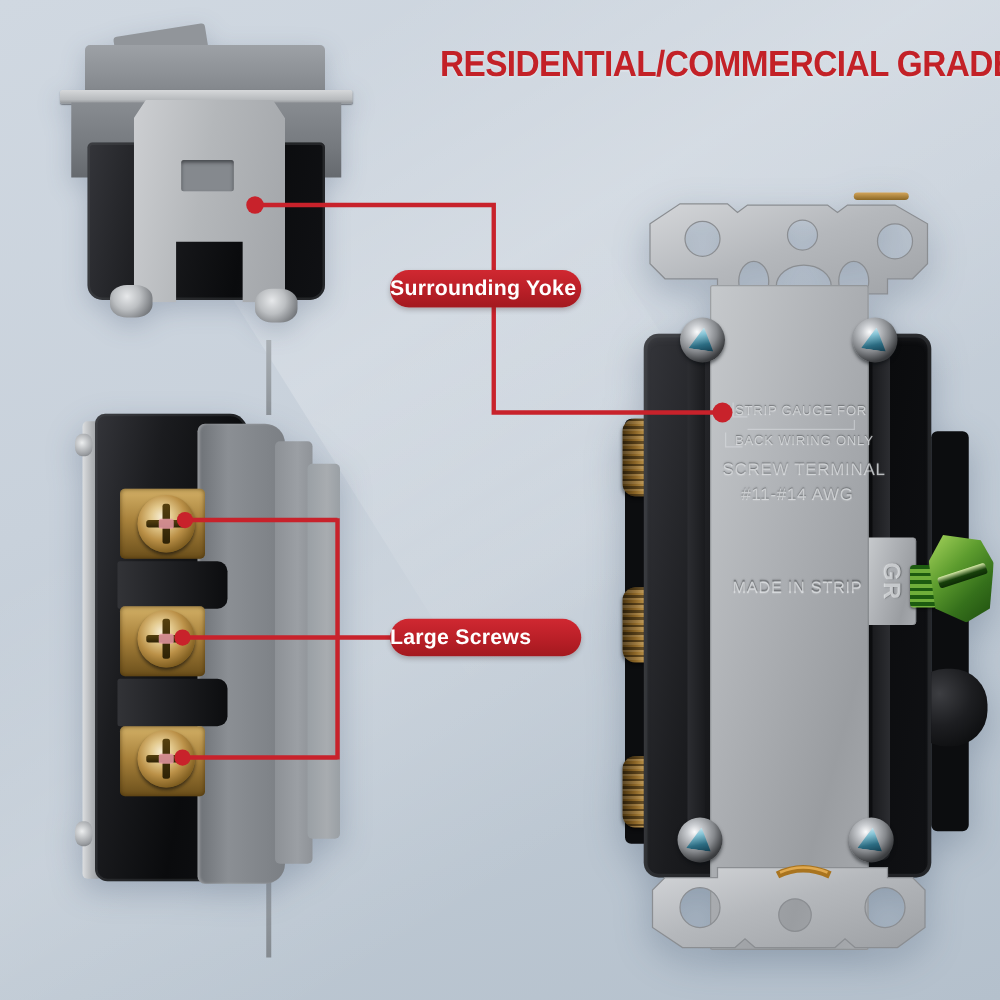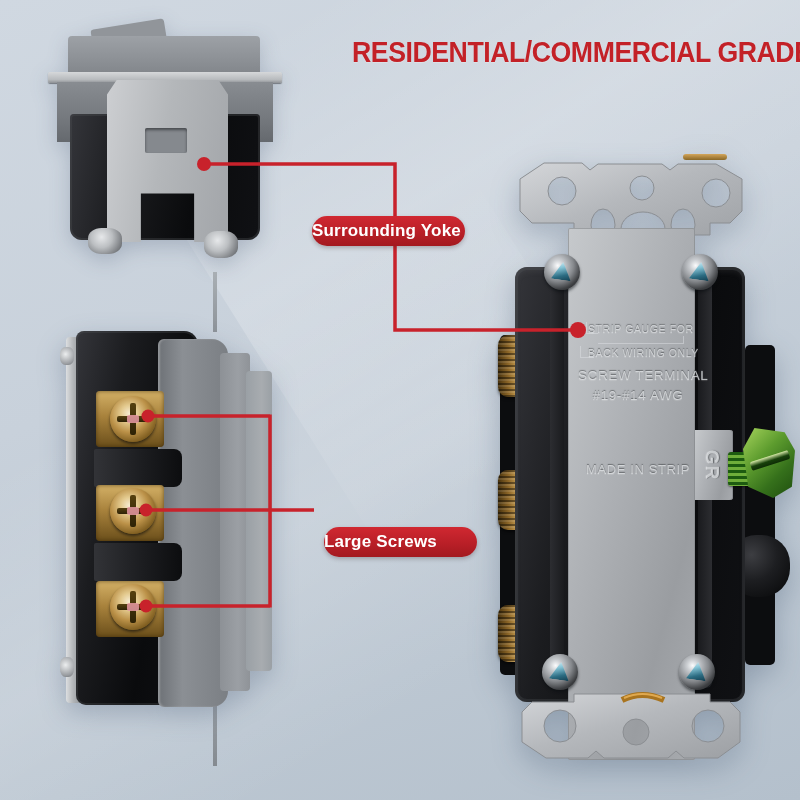--- a/index.html
+++ b/index.html
@@ -175,21 +175,21 @@
 
     <div class="abs metal-face" style="left:68px;top:78px;width:127px;height:532px;border-radius:2px;box-shadow:inset 0 0 0 1px rgba(130,133,137,.6);"></div>
     <div class="abs metal-face" style="left:195px;top:280px;width:38px;height:70px;border-radius:0 3px 3px 0;box-shadow:inset -1px 0 0 rgba(130,133,137,.8);"></div>
 
     <div class="gauge-line" style="left:86px;top:172px;width:12px;height:12px;border-left-width:1px;border-bottom-width:1px;"></div>
     <div class="gauge-line" style="left:98px;top:186px;width:86px;height:8px;border-right-width:1px;border-bottom-width:1px;"></div>
     <div class="gauge-line" style="left:80px;top:196px;width:14px;height:12px;border-left-width:1px;border-bottom-width:1px;"></div>
     <div class="engraved" style="left:88px;top:173px;width:100px;font-size:10.5px;">STRIP GAUGE FOR</div>
     <div class="engraved" style="left:88px;top:197px;width:100px;font-size:10.5px;">BACK WIRING ONLY</div>
     <div class="engraved" style="left:78px;top:218px;width:120px;font-size:13.5px;">SCREW TERMINAL</div>
-    <div class="engraved" style="left:78px;top:238px;width:120px;font-size:13.5px;">#19-#14 AWG</div>
+    <div class="engraved" style="left:78px;top:238px;width:120px;font-size:13.5px;">#11-#14 AWG</div>
     <div class="engraved" style="left:78px;top:312px;width:120px;font-size:13px;">MADE IN STRIP</div>
     <div class="engraved" style="left:192px;top:305px;width:40px;height:20px;line-height:20px;font-size:19px;font-weight:700;letter-spacing:1px;transform:rotate(90deg);">GR</div>
 
     <div class="assembly-screw" style="left:44px;top:104px;">
         <div class="screw-glint"></div>
       </div>
     <div class="assembly-screw" style="left:182px;top:104px;">
         <div class="screw-glint"></div>
       </div>
     <div class="assembly-screw" style="left:42px;top:504px;">
@@ -221,17 +221,17 @@
     <circle cx="578" cy="330" r="8" fill="#c8222b"></circle>
     <path d="M148,416 H270 M146,606 H270 M270,414.5 V607.5 M146,510 H314" fill="none" stroke="#c8222b" stroke-width="3.5"></path>
     <circle cx="148" cy="416" r="6.5" fill="#c8222b"></circle>
     <circle cx="146" cy="510" r="6.5" fill="#c8222b"></circle>
     <circle cx="146" cy="606" r="6.5" fill="#c8222b"></circle>
   </svg>
 
   <div class="pill" style="left:312px;top:216px;width:153px;">
     <span>Surrounding Yoke</span>
   </div>
-  <div class="pill" style="left:324px;top:495px;width:153px;margin-top:32px;">
+  <div class="pill" style="left:312px;top:495px;width:153px;">
     <span>Large Screws</span>
   </div>
 
 </div>
 
 </body></html>

